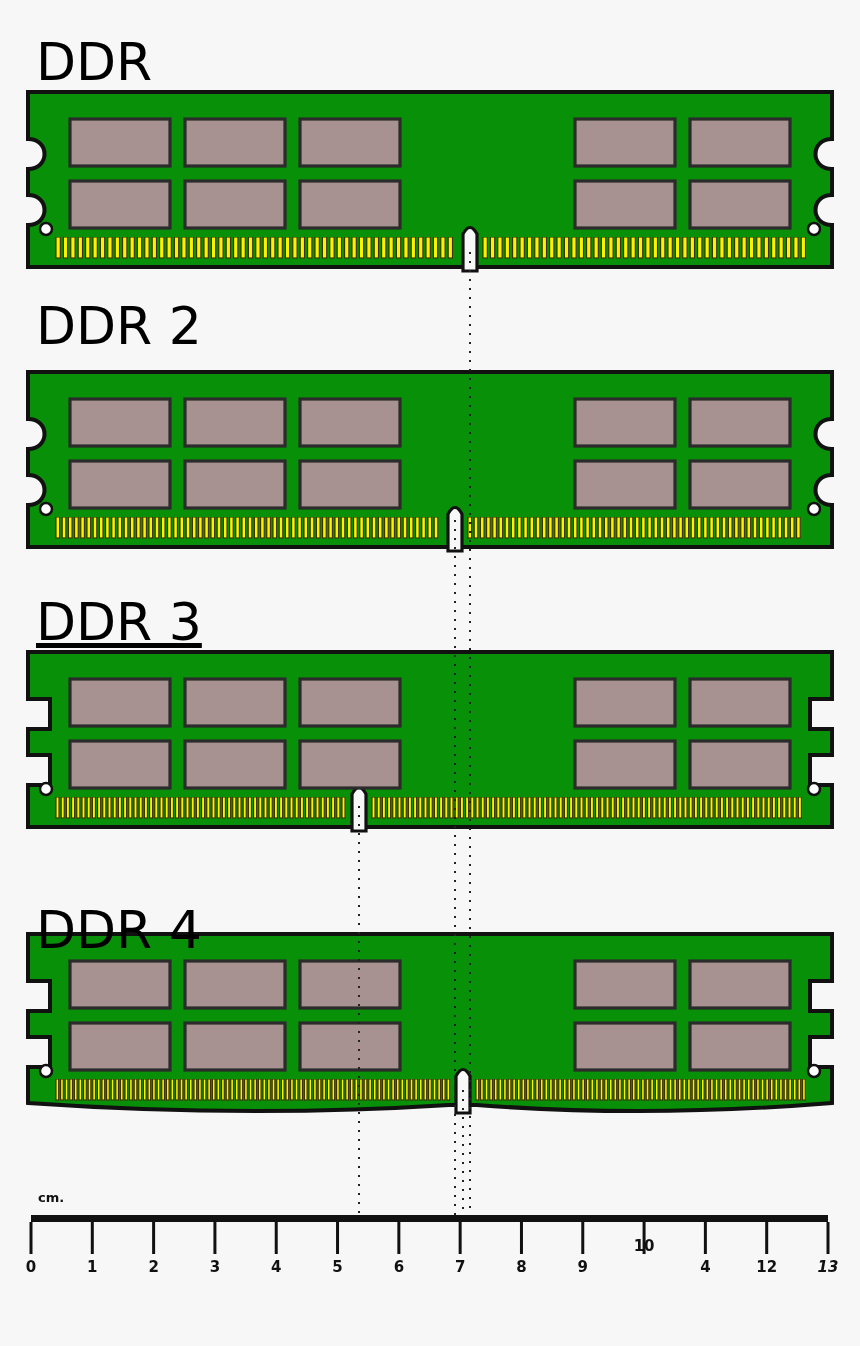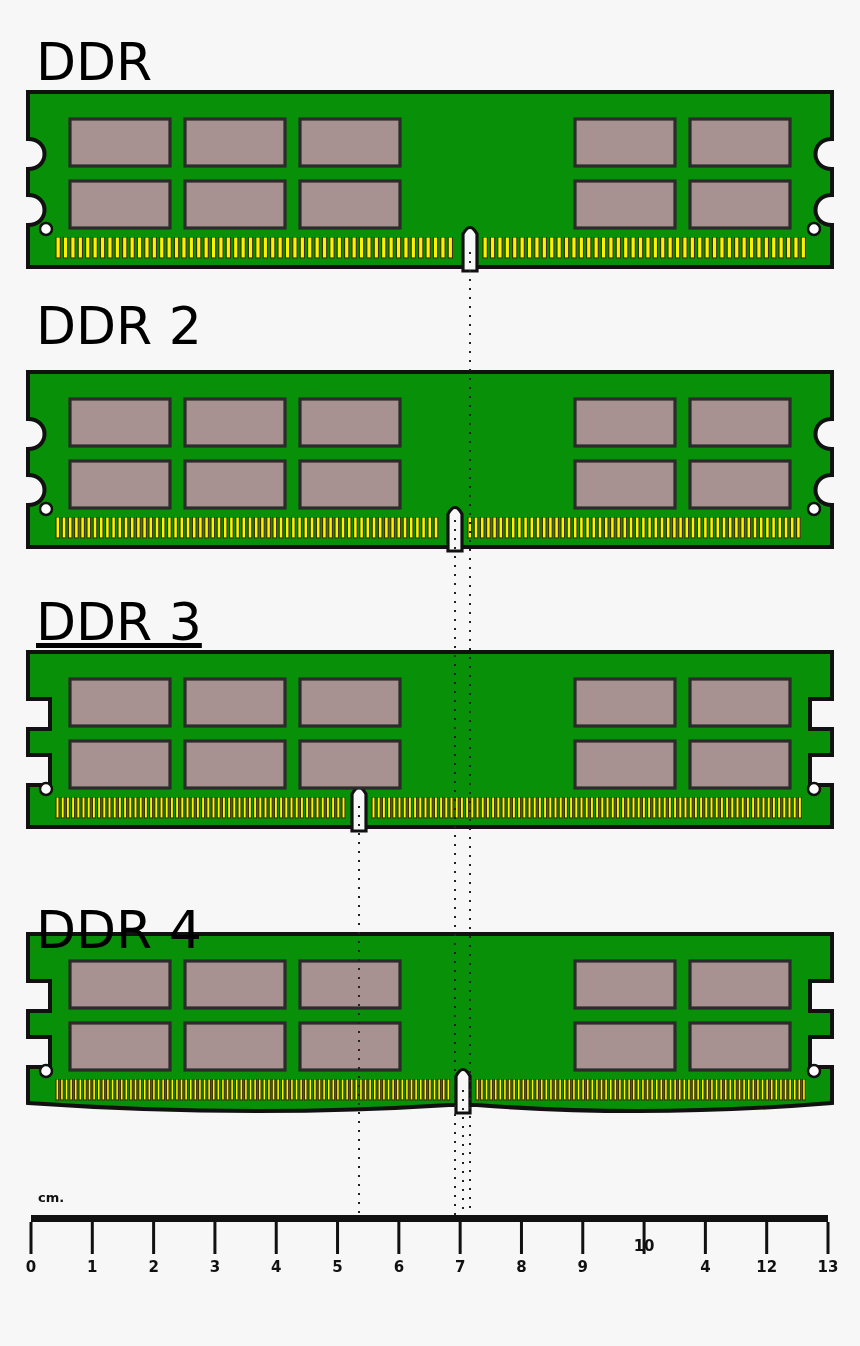--- a/index.html
+++ b/index.html
@@ -696,16 +696,16 @@
       <div class="ruler-num" style="left: 214.923px; top: 1258px;">3</div>
       <div class="ruler-num" style="left: 276.231px; top: 1258px;">4</div>
       <div class="ruler-num" style="left: 337.538px; top: 1258px;">5</div>
       <div class="ruler-num" style="left: 398.846px; top: 1258px;">6</div>
       <div class="ruler-num" style="left: 460.154px; top: 1258px;">7</div>
       <div class="ruler-num" style="left: 521.462px; top: 1258px;">8</div>
       <div class="ruler-num" style="left: 582.769px; top: 1258px;">9</div>
       <div class="ruler-num" style="left: 644.077px; top: 1237px;">10</div>
       <div class="ruler-num" style="left: 705.385px; top: 1258px;">4</div>
       <div class="ruler-num" style="left: 766.692px; top: 1258px;">12</div>
-      <div class="ruler-num" style="left: 828px; top: 1258px;">13</div>
+      <div class="ruler-num" style="left: 828px; top: 1258px; font-style: italic;">13</div>
       <div class="ruler-unit" style="left: 38px; top: 1190px; text-align: center;">cm.</div>
     </div>
 </div>
 
 </body></html>

